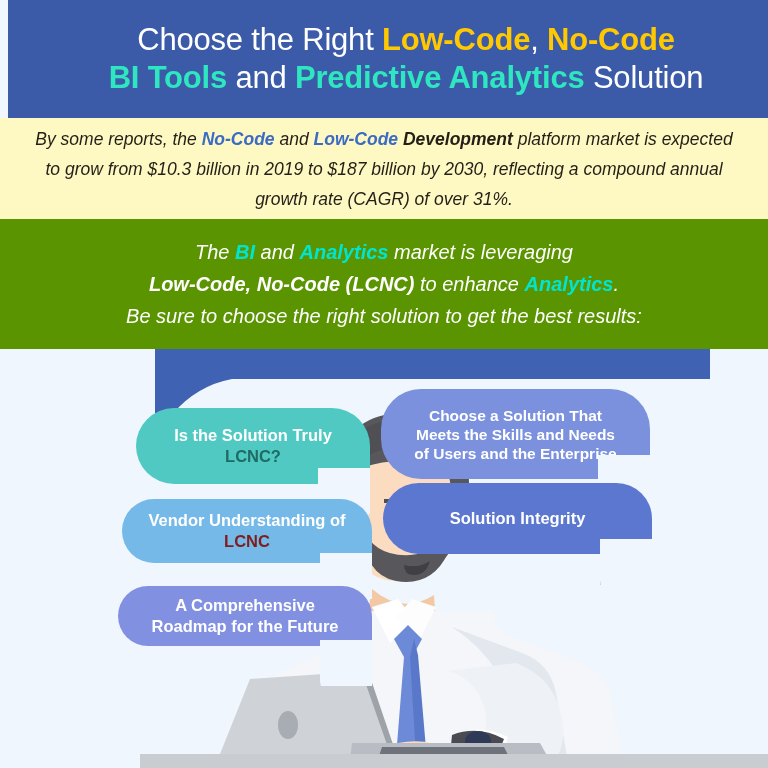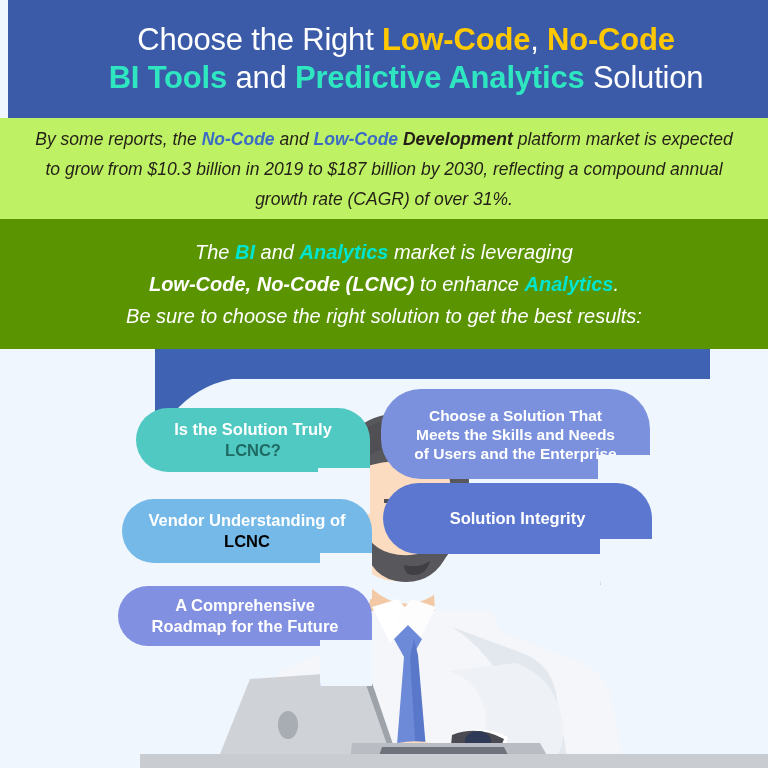--- a/index.html
+++ b/index.html
@@ -27,21 +27,21 @@
     font-size:31px;line-height:38px;color:#ffffff;
     font-weight:300;letter-spacing:-0.2px;white-space:nowrap;
   }
   .title-line .b{font-weight:700;}
   .gold{color:#ffc800;}
   .mint{color:#2ee6bf;}
 
   
   .subband{
     position:absolute;left:0;top:118px;width:768px;height:101px;
-    background:#bef264;
+    background:#fef9c3;
     display:flex;align-items:center;justify-content:center;
   }
   .subtext{
     width:712px;text-align:center;
     font-size:17.5px;line-height:30px;
     font-style:italic;color:#241f17;font-weight:400;
   }
   .subtext .bblue{color:#3b6bc4;font-weight:700;}
   .subtext .bdark{color:#241f17;font-weight:700;}
 
@@ -91,41 +91,41 @@
   }
   .tail::after{
     content:"";position:absolute;
     left:0;top:0;width:52px;height:92px;
     border-radius:0 0 0 52px;
     background:#eff6fd;
   }
 
   
   #b-truly{
-    left:136px;top:35px;width:234px;height:64px;
+    left:136px;top:35px;width:234px;height:76px;
     background:#50c9c3;
     border-radius:42px 42px 0 42px;
     font-size:16.5px;line-height:21px;
   }
   #b-truly .alt{color:#1f6b64;}
 
   #b-choose{
     left:381px;top:16px;width:269px;height:90px;
     background:#7b91dd;
     border-radius:40px 40px 0 40px;
     font-size:15.5px;line-height:19px;
   }
 
   #b-vendor{
     left:122px;top:126px;width:250px;height:64px;
     background:#74b9e7;
     border-radius:39px 39px 0 39px;
     font-size:16.5px;line-height:21px;
   }
-  #b-vendor .alt{color:#000000;}
+  #b-vendor .alt{color:#7f1d1d;}
 
   #b-integrity{
     left:383px;top:110px;width:269px;height:71px;
     background:#5c77cf;
     border-radius:40px 40px 0 40px;
     font-size:16.5px;line-height:21px;
   }
 
   #b-roadmap{
     left:118px;top:213px;width:254px;height:60px;

